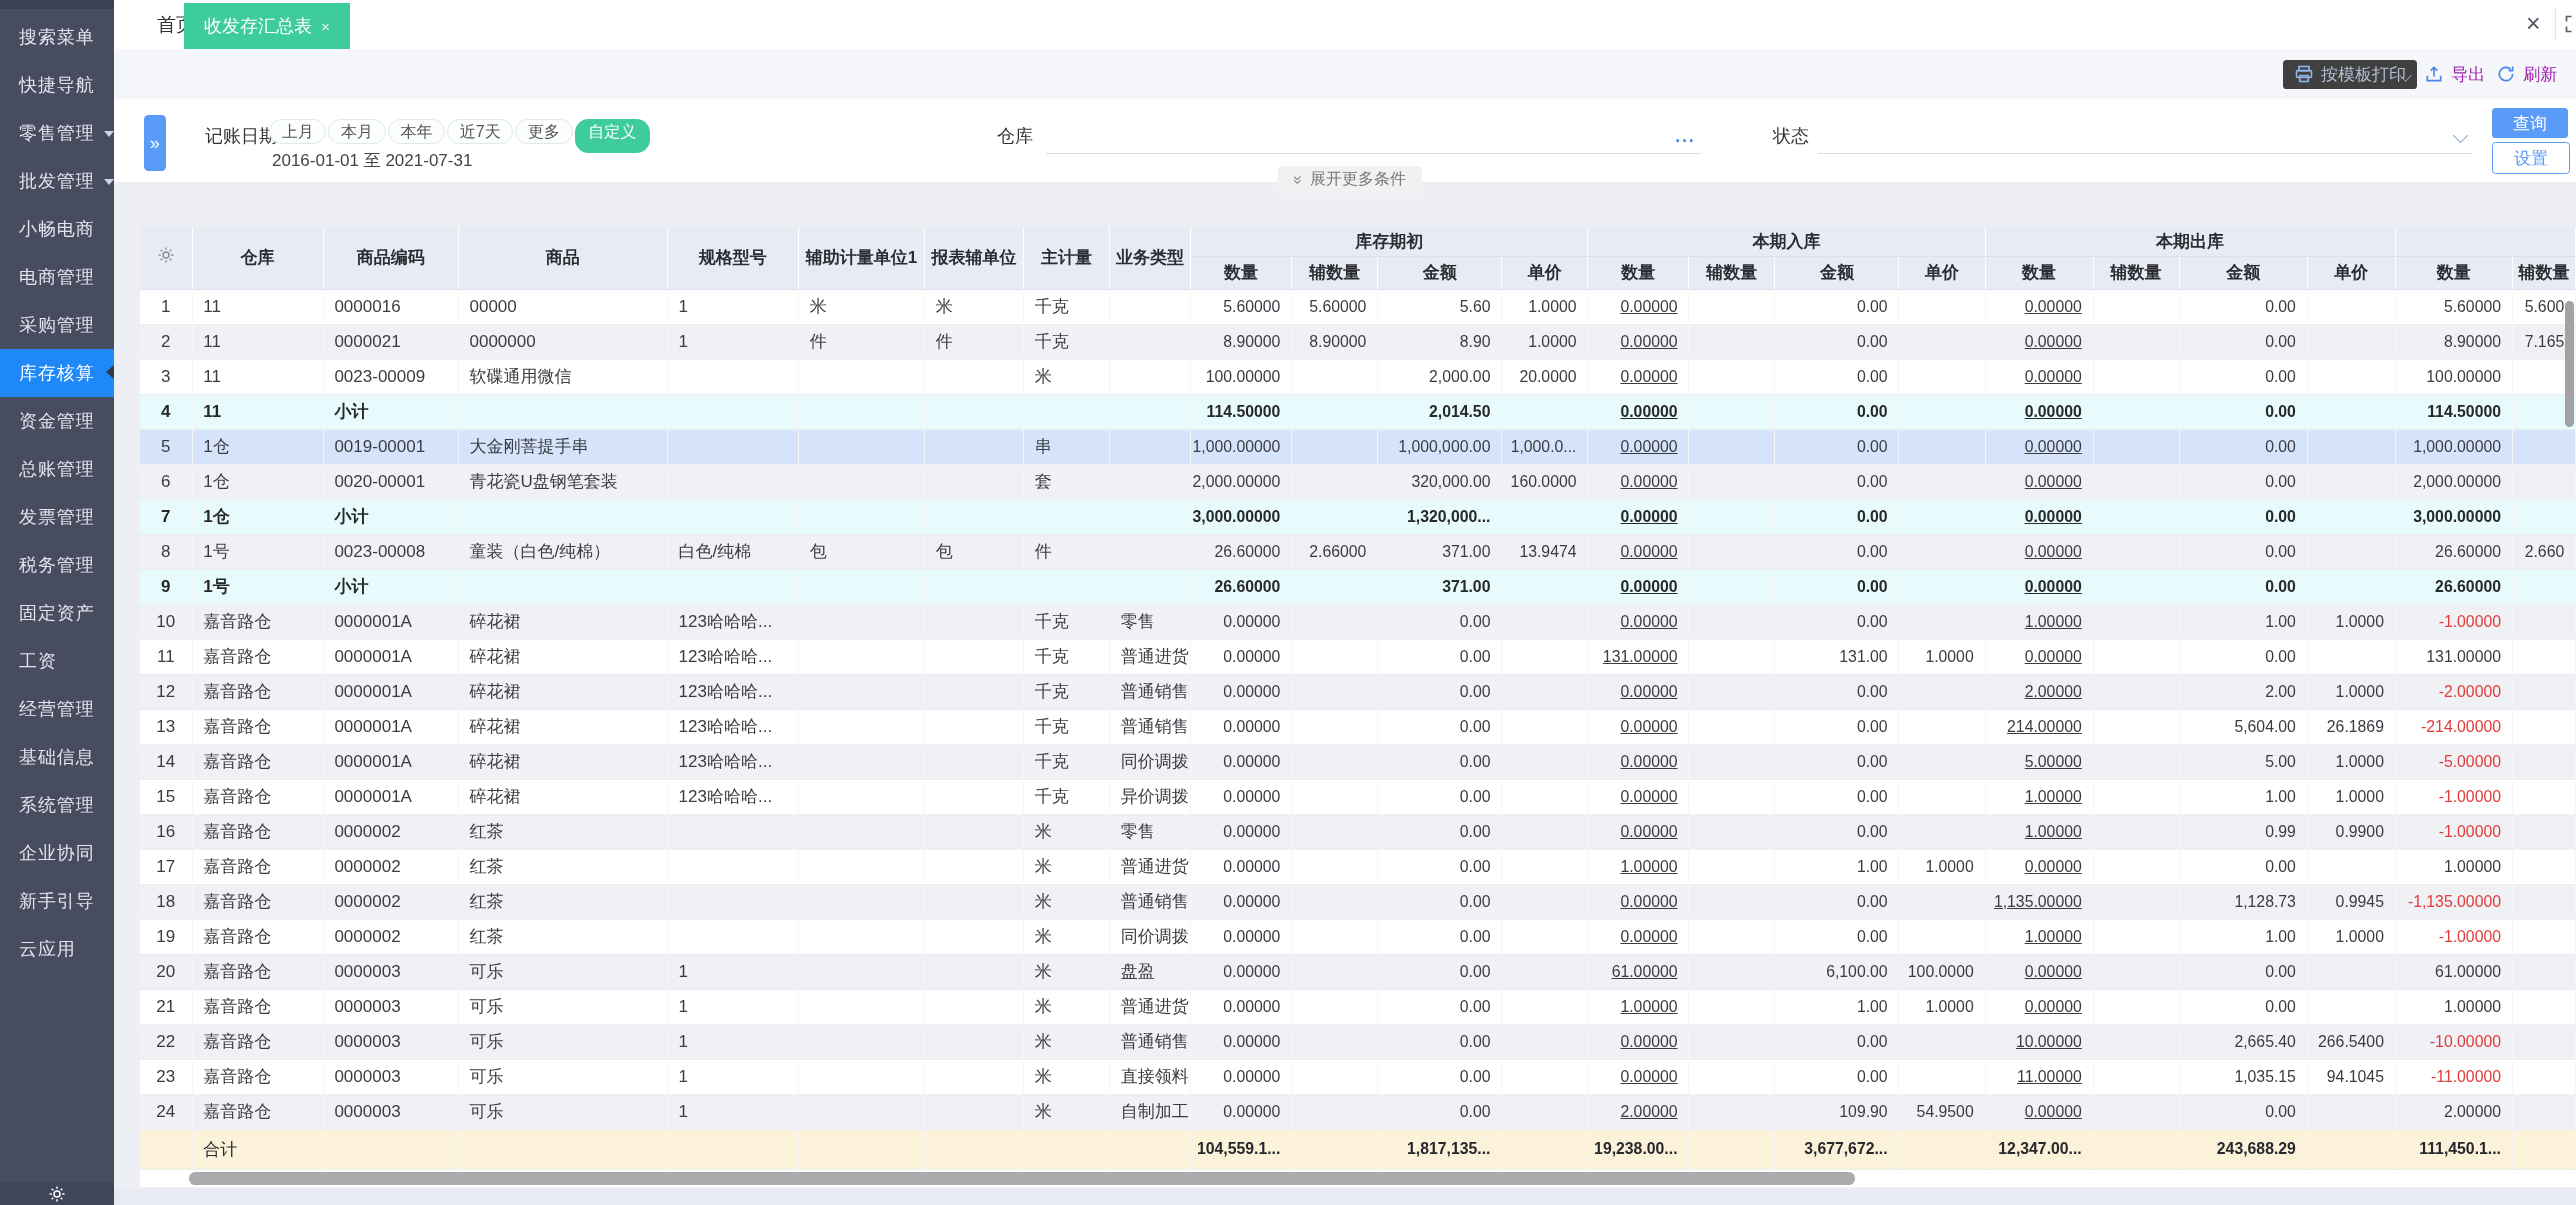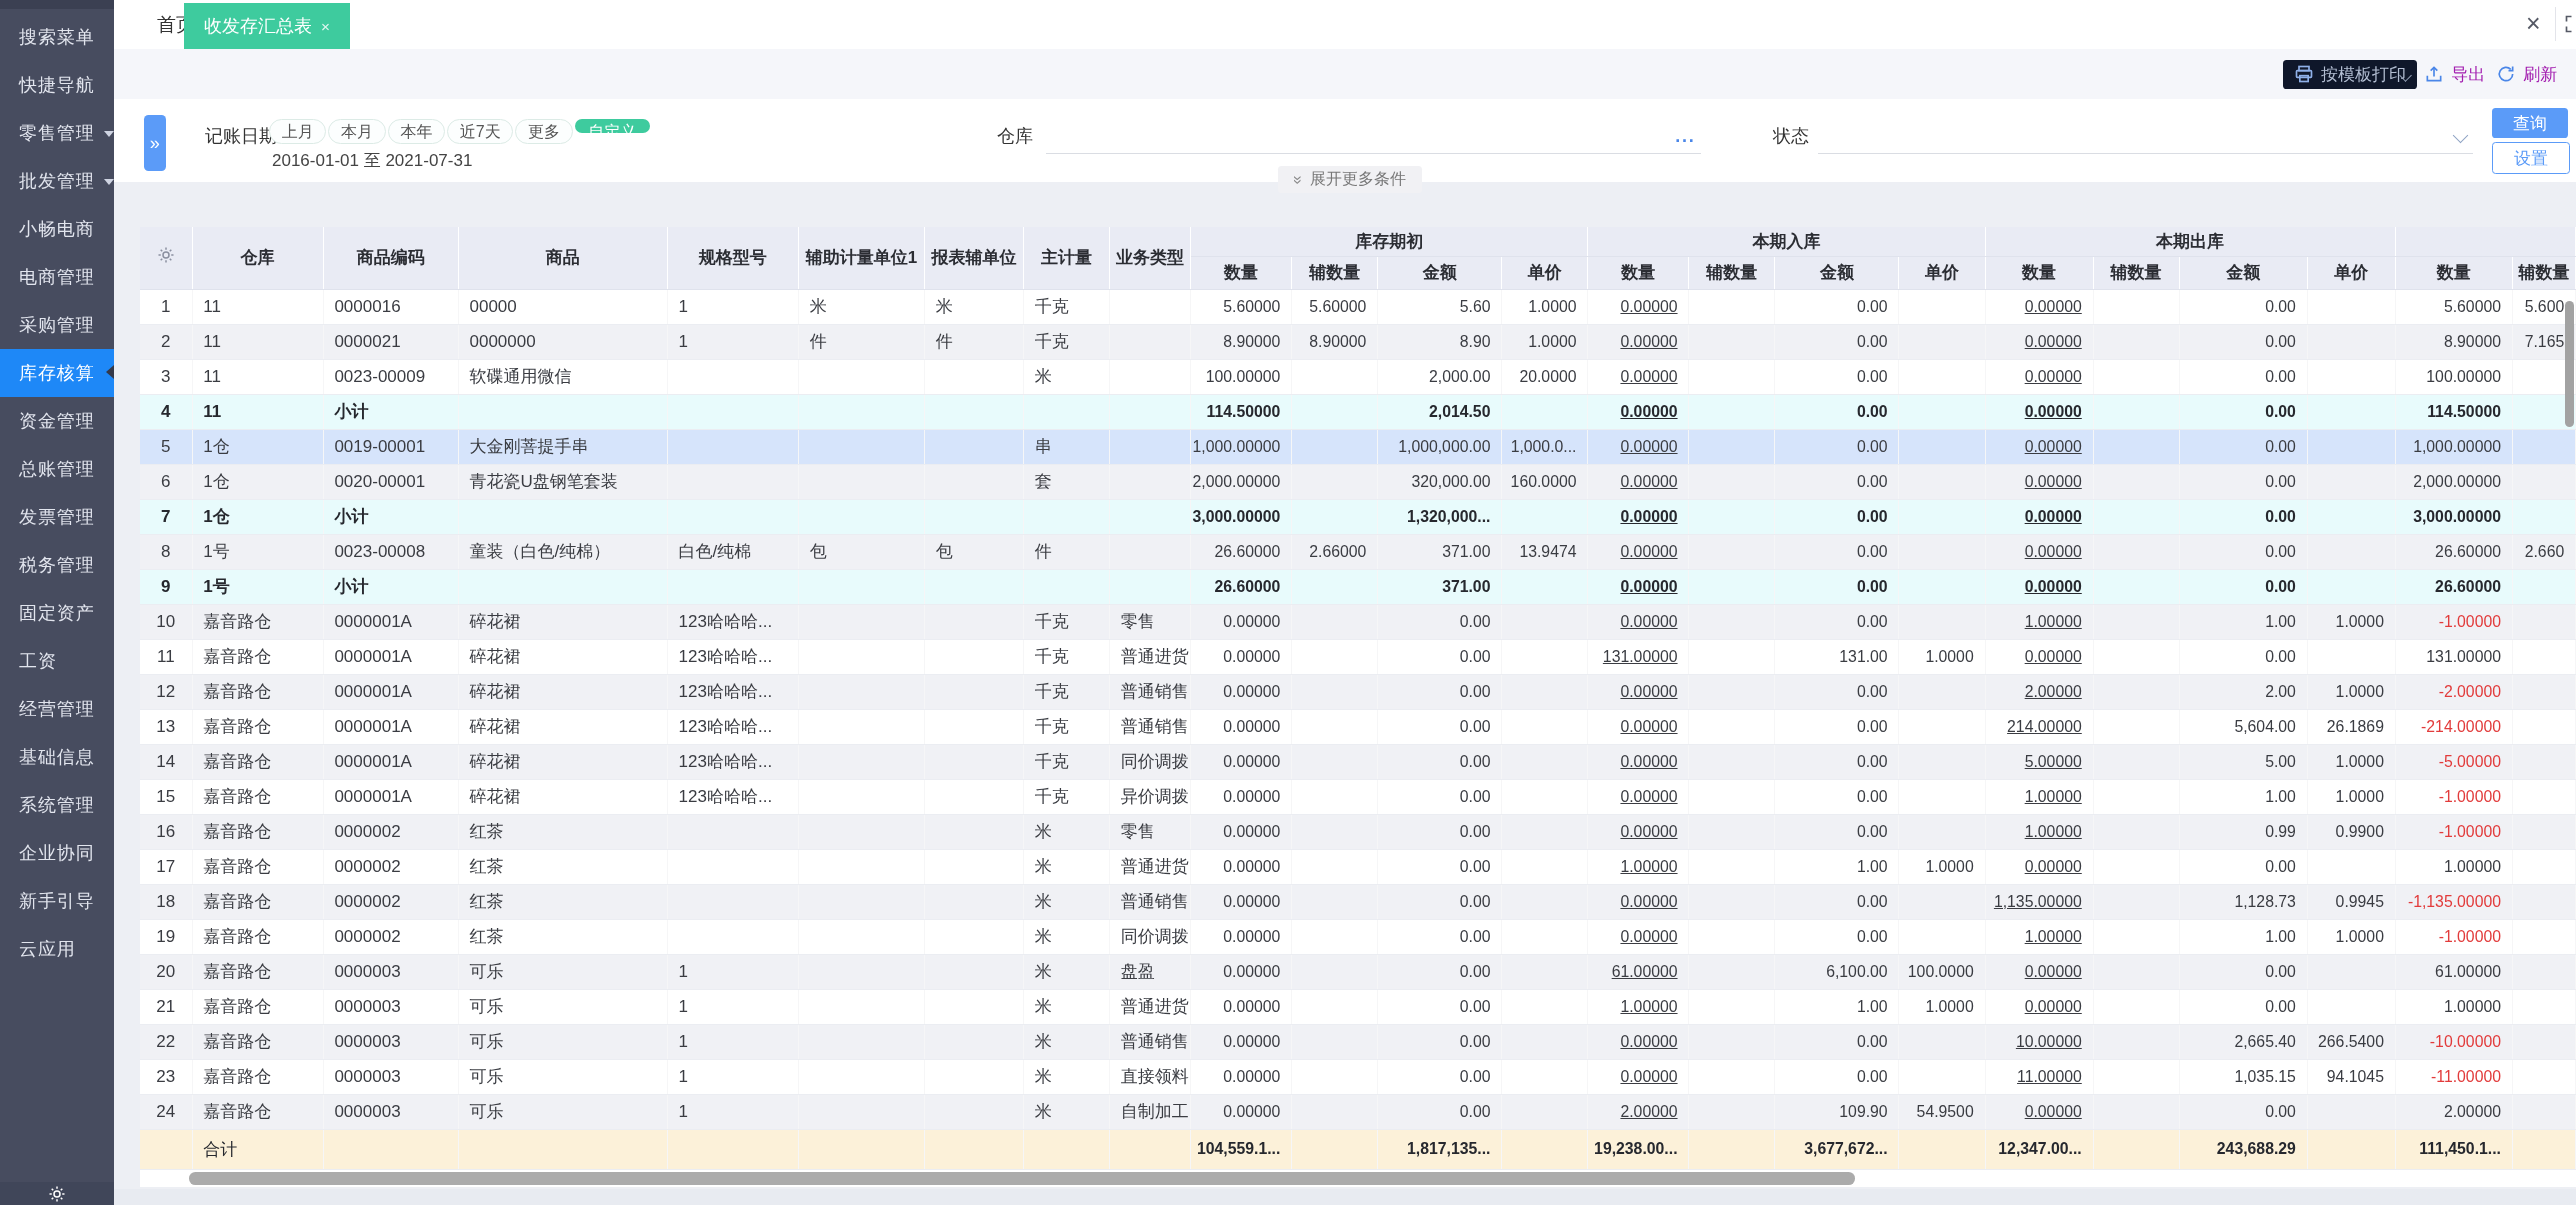--- a/index.html
+++ b/index.html
@@ -26,38 +26,38 @@
             color:#fff;font-size:18px;padding:0 20px;cursor:pointer;white-space:nowrap;}
   .tab-close{font-size:15.3px;margin-left:9px;opacity:.85;}
   #win-close{left:2526px;top:9px;font-size:25px;color:#565a66;cursor:pointer;line-height:29px;}
   #win-sep{left:2555px;top:7.2px;width:0.9px;height:34px;background:#e3e4ea;}
   #win-full{left:2564px;top:13.5px;cursor:pointer;}
   
   #titlebar{left:114px;top:49px;width:2462px;height:50px;background:#f5f6fa;}
   #page-title{position:absolute;left:7.2px;top:11.7px;font-size:25px;color:#2f2f33;font-weight:500;white-space:nowrap;}
   .tool{position:absolute;top:10.8px;height:29px;display:flex;align-items:center;cursor:pointer;
         font-size:17px;color:#a21caf;white-space:nowrap;}
-  #btn-print{left:2169px;background:#0f172a;border-radius:3.6px;padding:0 10.8px;color:#b3bed2;justify-content:space-between;}
+  #btn-print{left:2169px;background:#404040;border-radius:3.6px;padding:0 10.8px;color:#b3bed2;justify-content:space-between;}
   #btn-print svg{margin-right:7.2px;}
   #print-caret{left:2287px;top:21.6px;}
   #btn-export{left:2310px;}
   #btn-export svg{margin-right:7.2px;}
   #btn-refresh{left:2382px;}
   #btn-refresh svg{margin-right:7.2px;}
   .chev{display:inline-block;width:8px;height:8px;border-right:1.8px solid #96a2b8;
         border-bottom:1.8px solid #96a2b8;transform:rotate(45deg);}
   
   #filterpanel{left:114px;top:99px;width:2462px;height:83px;background:#ffffff;}
   #expand-btn{position:absolute;left:30px;top:16px;width:21.6px;height:56px;background:#5b9bf8;border-radius:4.5px;
       color:#fff;font-size:18px;display:flex;align-items:center;justify-content:center;cursor:pointer;}
   #date-label{position:absolute;left:91px;top:25px;font-size:18px;color:#333;}
   #chips{position:absolute;left:155px;top:20px;display:flex;gap:2px;}
   .chip{height:23.4px;line-height:23.4px;padding:0 11.7px;border:0.9px solid #dcebe6;background:#fcfefe;
         border-radius:12.6px;font-size:16px;color:#555;cursor:pointer;white-space:nowrap;}
-  .chip-on{height:14px;line-height:25px;padding:0 13.5px;background:#3ecb9e;border-radius:13.5px;
+  .chip-on{height:34px;line-height:25px;padding:0 13.5px;background:#3ecb9e;border-radius:13.5px;
         color:#fff;font-size:16px;cursor:pointer;white-space:nowrap;}
   #date-range{position:absolute;left:158px;top:50px;font-size:17px;color:#444;cursor:pointer;}
   .f-label{position:absolute;top:25px;font-size:18px;color:#333;}
   .f-line{position:absolute;top:21.6px;height:32px;border-bottom:0.9px solid #dadde3;cursor:text;}
   #wh-label{left:883px;}
   #wh-line{left:932px;width:655px;}
   #wh-ellipsis{position:absolute;right:5.4px;bottom:5.4px;color:#4a86e8;font-size:18px;font-weight:bold;
                letter-spacing:1.8px;cursor:pointer;}
   #st-label{left:1659px;}
   #st-line{left:1704px;width:655px;}

